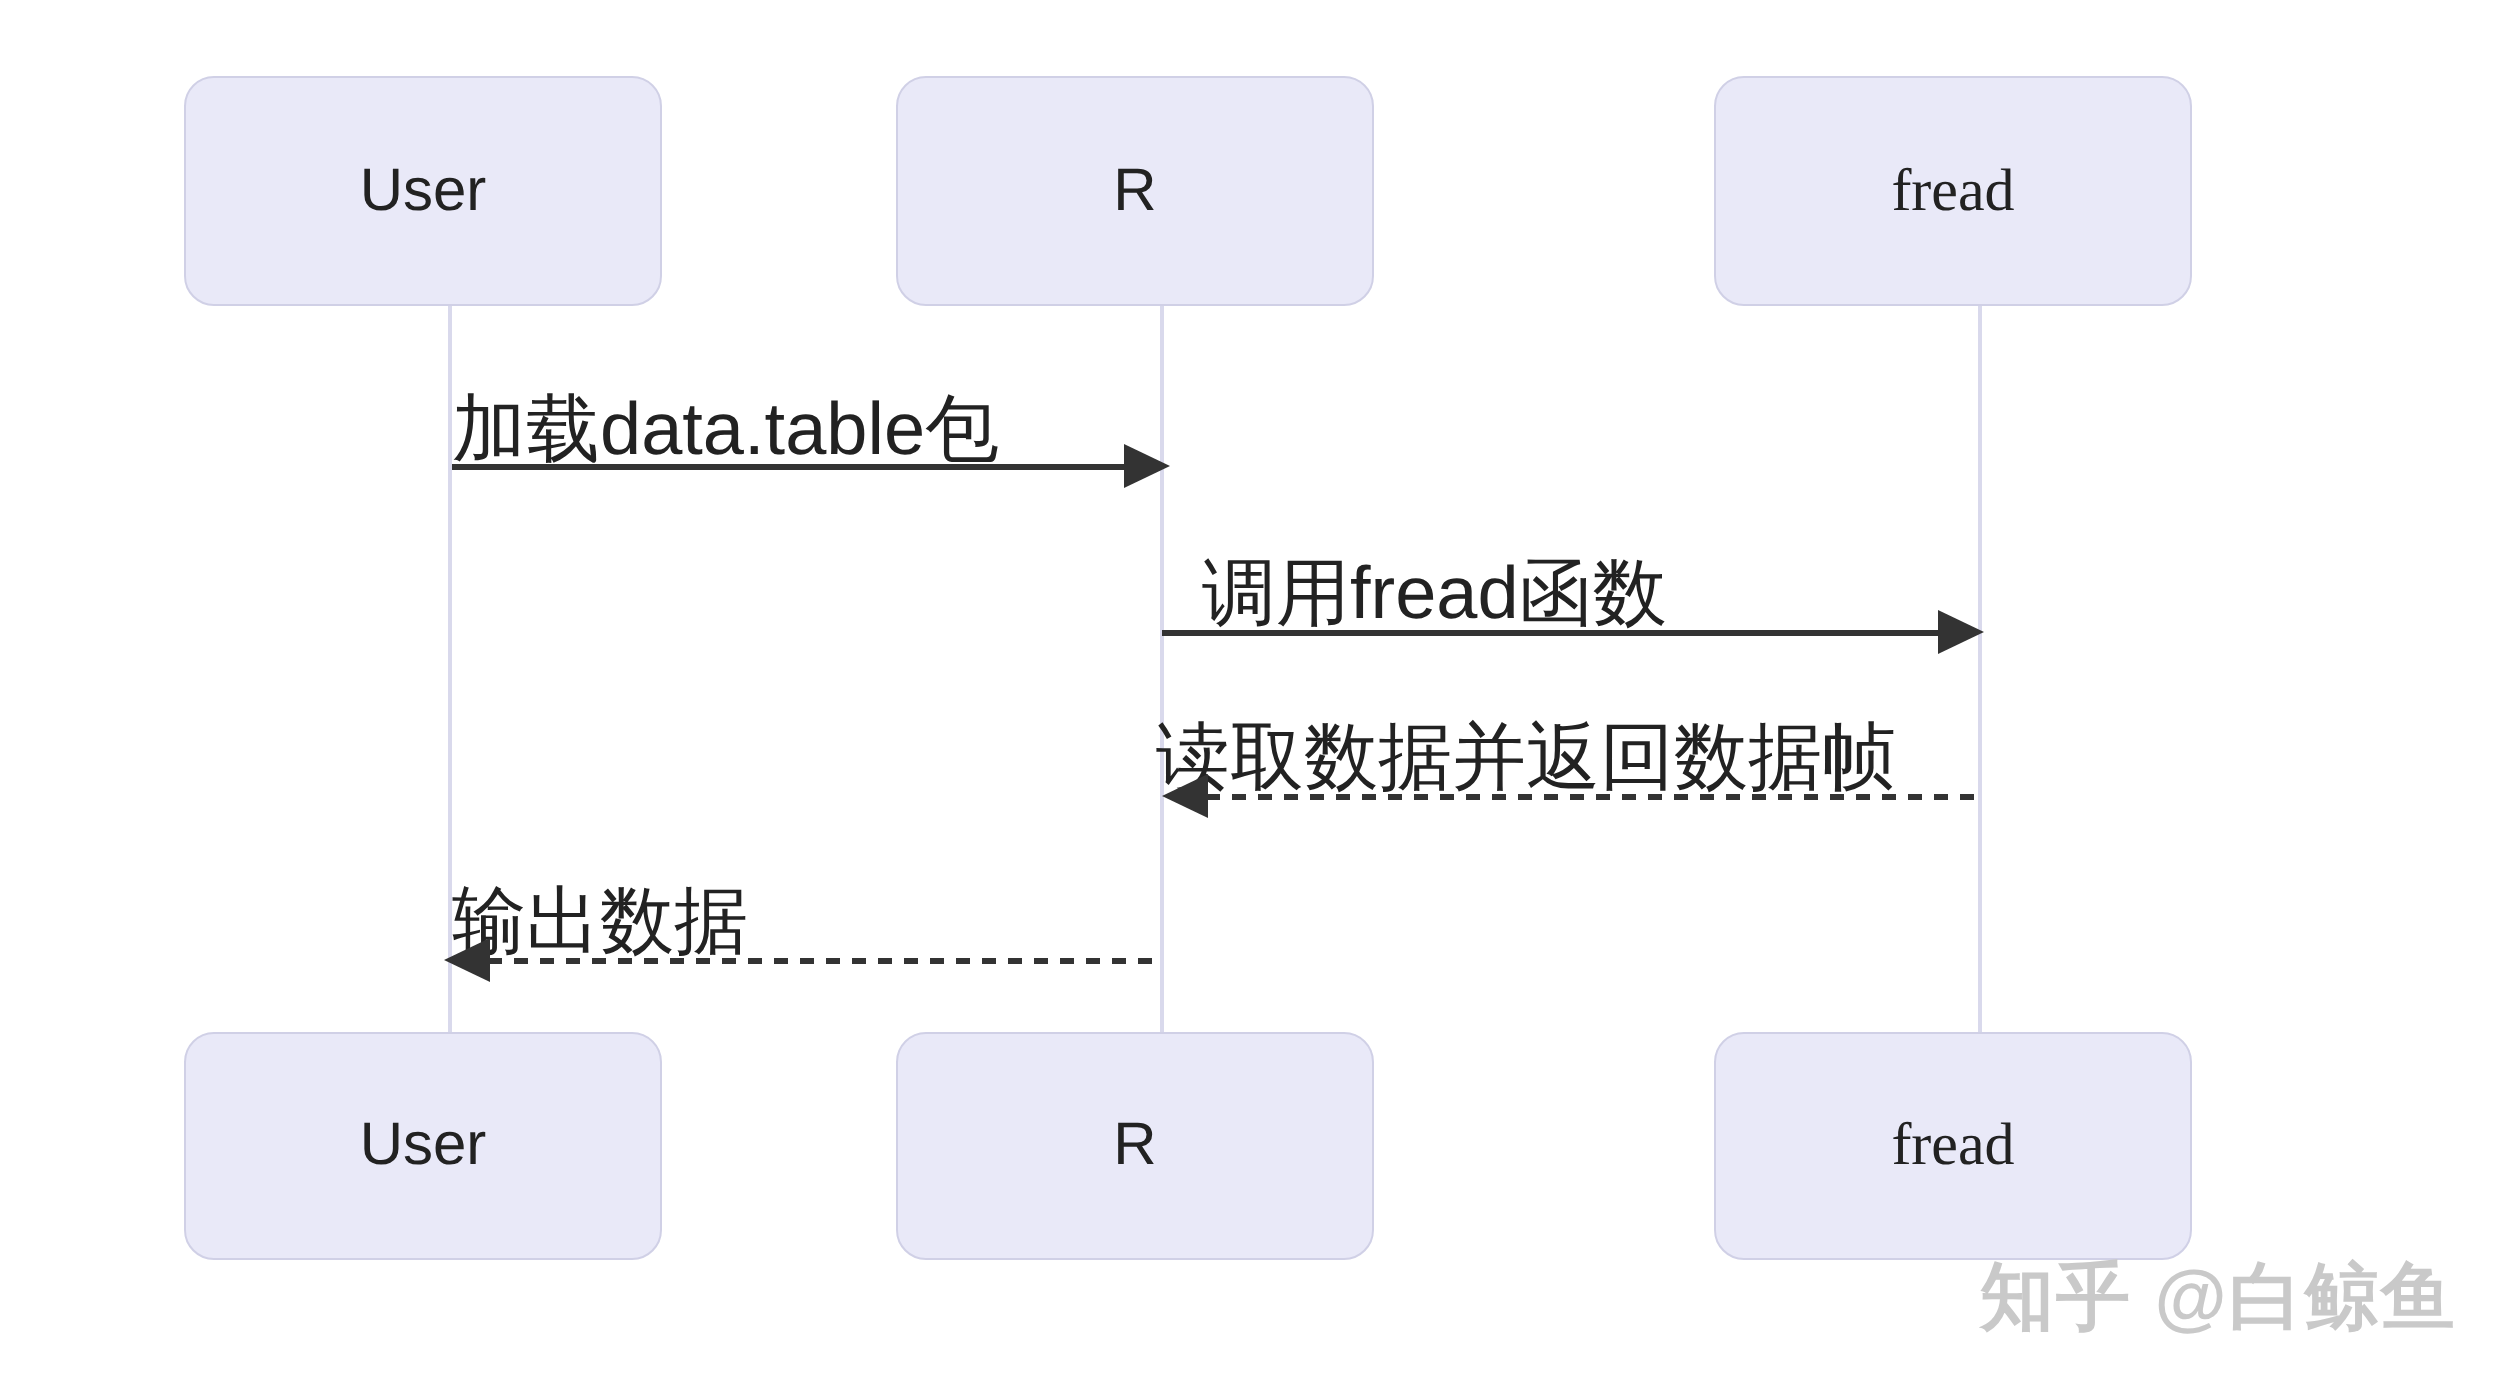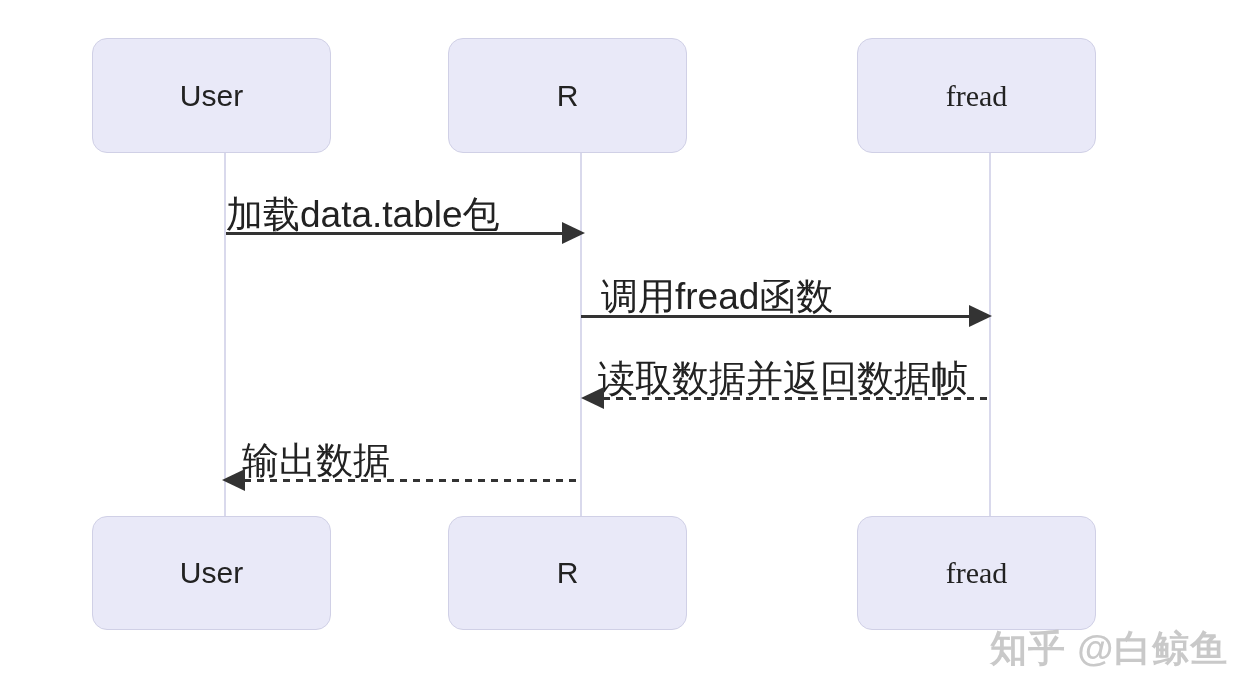--- a/index.html
+++ b/index.html
@@ -51,22 +51,22 @@
   
   .msg-label {
     position: absolute;
     text-align: left;
     font-size: 37px;
     color: var(--text, #333333);
     white-space: nowrap;
   }
   #m0-label { left: 226px; top: 190px; width: 355px; }
   #m1-label { left: 581px; top: 272px; width: 410px; margin-left: 20px; }
-  #m2-label { left: 598px; top: 354px; width: 338px; }
-  #m3-label { left: 226px; top: 436px; width: 341px; margin-left: 16px; }
+  #m2-label { left: 578px; top: 354px; width: 338px; }
+  #m3-label { left: 226px; top: 436px; width: 341px; }
 
   
   .msg-line {
     position: absolute;
     height: 3px;
   }
   .msg-line.solid { background: var(--arrow, #333333); }
   .msg-line.dashed {
     background: repeating-linear-gradient(
       90deg,

